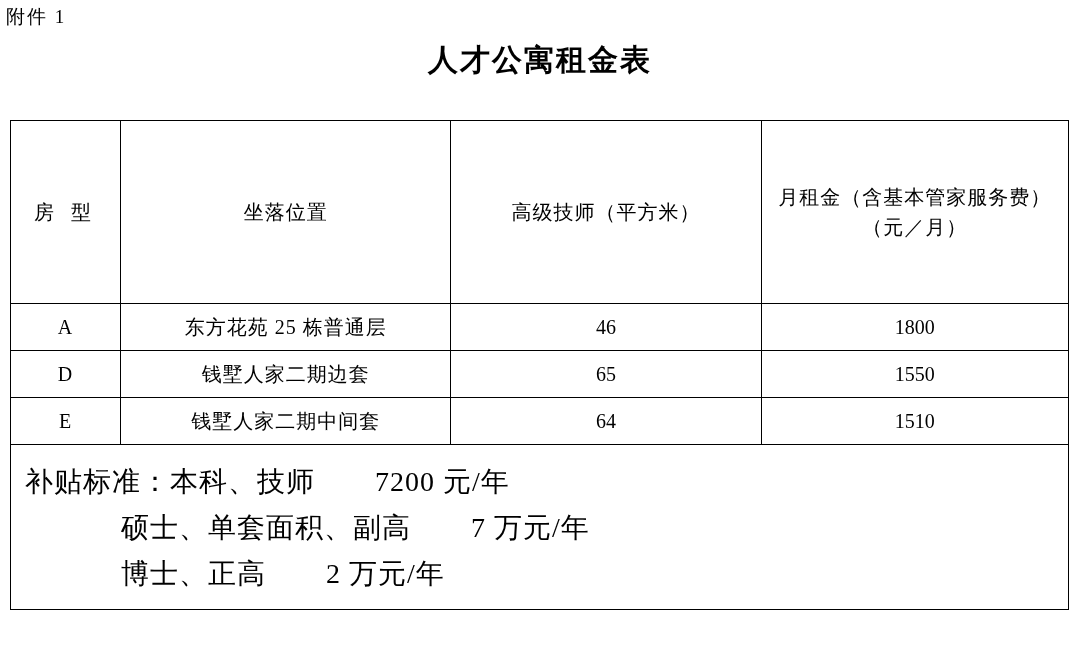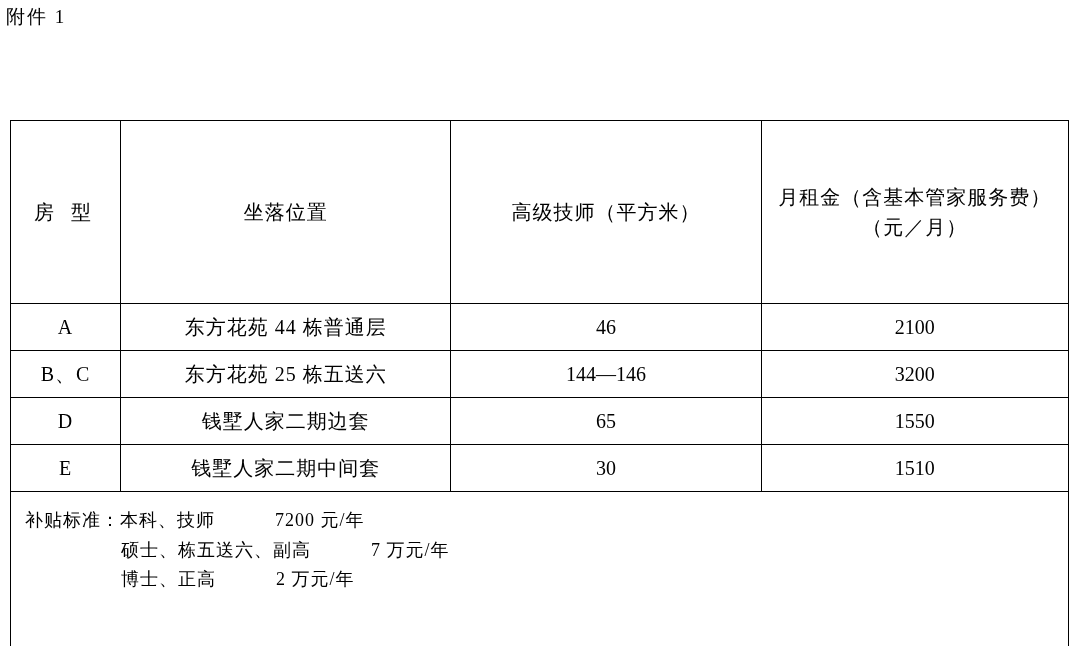--- a/index.html
+++ b/index.html
@@ -90,21 +90,21 @@
   tbody td.cell-type {
     letter-spacing: 1px;
   }
   .note-cell {
     height: 150px;
     text-align: left !important;
     vertical-align: top !important;
     padding: 14px 0 0 14px !important;
   }
   .note-line {
-    font-size: 18px;
+    font-size: 28px;
     line-height: 1.65;
     letter-spacing: 1px;
     white-space: pre;
     font-family: "Liberation Serif", "DejaVu Serif", serif;
   }
   .note-indent {
     display: inline-block;
     width: 96px;
   }
   .note-gap {
@@ -112,20 +112,21 @@
     width: 60px;
   }
 </style>
 </head>
 <body>
 
 <div class="page">
 
   <div class="attachment-label">附件 1</div>
 
+  <div class="doc-title">人才公寓租金表</div>
 
   <div class="table-wrap">
     <table class="rent-table">
       <colgroup>
         <col class="col-type">
         <col class="col-loc">
         <col class="col-area">
         <col class="col-rent">
       </colgroup>
       <thead>
@@ -135,46 +136,40 @@
           <td>高级技师（平方米）</td>
           <td>
             <span class="head-line">月租金（含基本管家服务费）</span>
             <span class="head-line">（元／月）</span>
           </td>
         </tr>
       </thead>
       <tbody>
         <tr>
           <td class="cell-type">A</td>
-          <td class="cell-loc">东方花苑 44 栋普通层</td>
+          <td class="cell-loc">东方花苑 25 栋普通层</td>
           <td>46</td>
-          <td>2100</td>
-        </tr>
-        <tr>
-          <td class="cell-type">B、C</td>
-          <td class="cell-loc">东方花苑 25 栋五送六</td>
-          <td>144—146</td>
-          <td>3200</td>
+          <td>1800</td>
         </tr>
         <tr>
           <td class="cell-type">D</td>
           <td class="cell-loc">钱墅人家二期边套</td>
           <td>65</td>
           <td>1550</td>
         </tr>
         <tr>
           <td class="cell-type">E</td>
           <td class="cell-loc">钱墅人家二期中间套</td>
-          <td>30</td>
+          <td>64</td>
           <td>1510</td>
         </tr>
         <tr>
           <td class="note-cell" colspan="4">
             <div class="note-line"><span>补贴标准：</span><span>本科、技师</span><span class="note-gap"></span><span>7200 元/年</span></div>
-            <div class="note-line"><span class="note-indent"></span><span>硕士、栋五送六、副高</span><span class="note-gap"></span><span>7 万元/年</span></div>
+            <div class="note-line"><span class="note-indent"></span><span>硕士、单套面积、副高</span><span class="note-gap"></span><span>7 万元/年</span></div>
             <div class="note-line"><span class="note-indent"></span><span>博士、正高</span><span class="note-gap"></span><span>2 万元/年</span></div>
           </td>
         </tr>
       </tbody>
     </table>
   </div>
 
 </div>
 
 </body></html>

